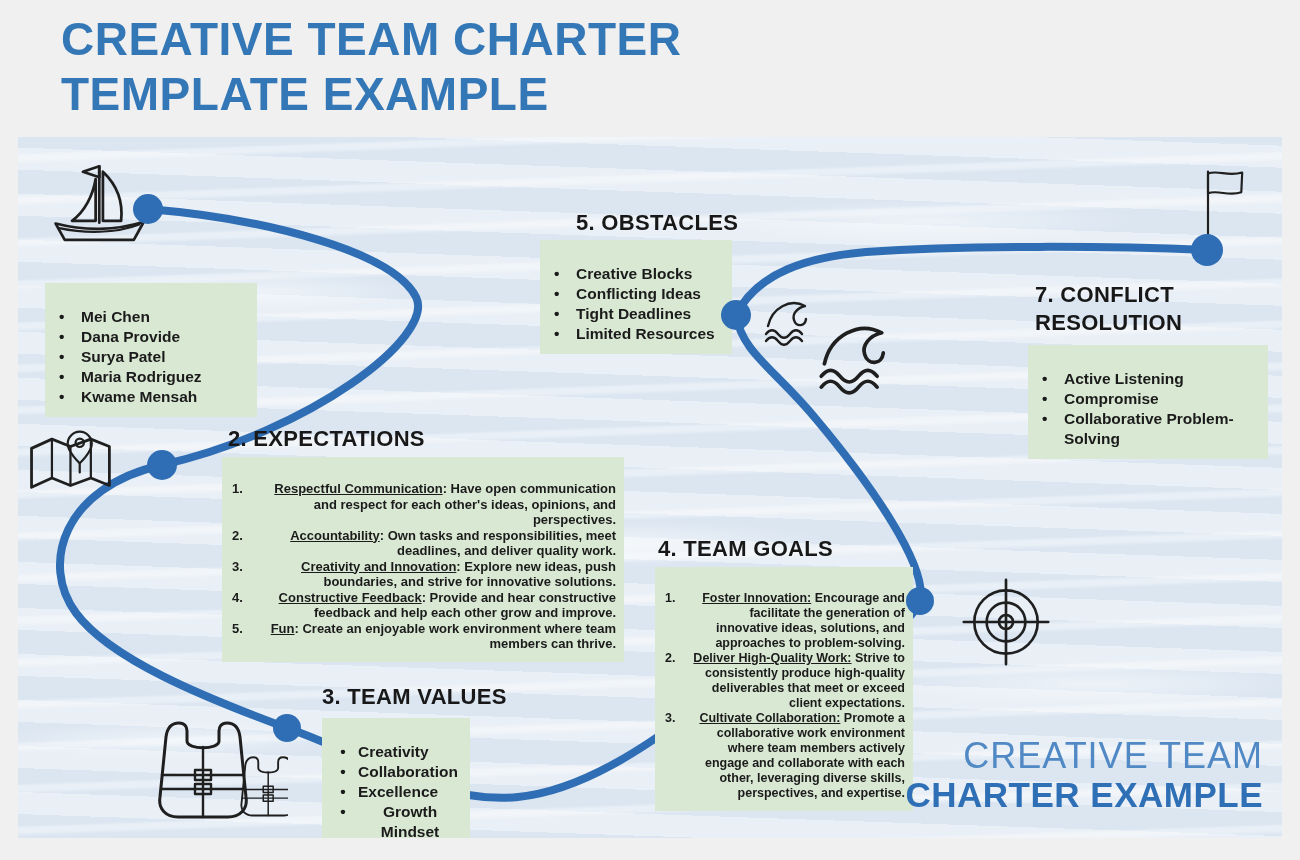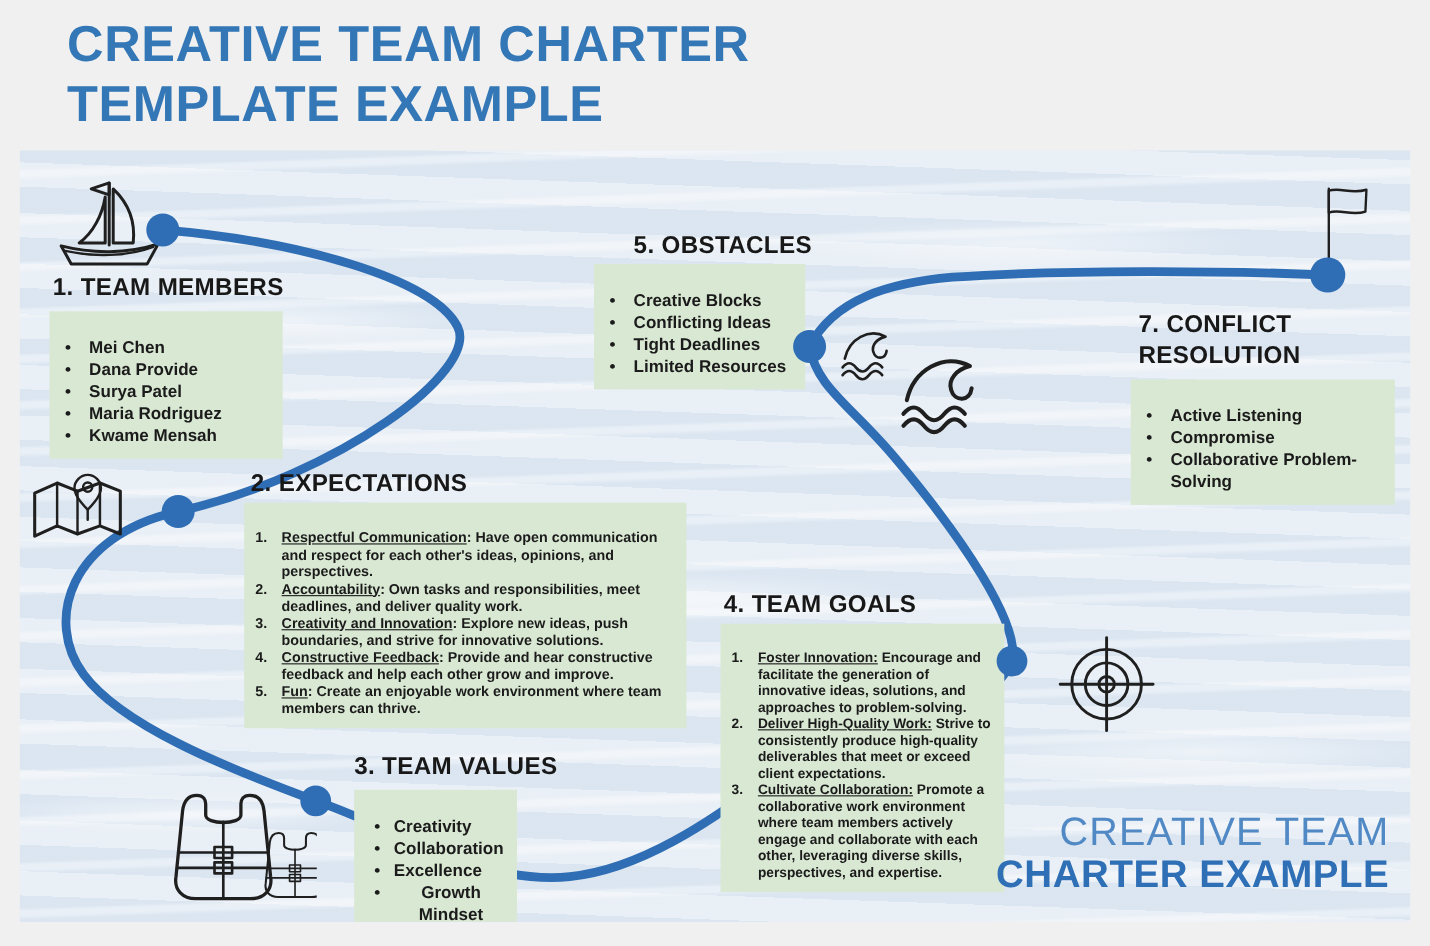--- a/index.html
+++ b/index.html
@@ -26,21 +26,21 @@
   svg.dots-layer { z-index:4; }
 
   .sec-title { position:absolute; z-index:3; color:#181818; font-weight:bold; font-size:22px; line-height:28px; letter-spacing:.3px; }
 
   .note-box { position:absolute; z-index:2; background:#d9e8d3; color:#1b1b1b; padding:24px 8px 10px 6px; }
   .note-box ul { list-style:none; }
   .bullets li { display:flex; font-weight:bold; font-size:15.5px; line-height:20px; }
   .bullets li::before { content:"\2022"; flex:none; width:14px; margin-left:8px; margin-right:8px; }
   .numlist li { display:flex; font-weight:bold; }
   .numlist .num { flex:none; width:28px; padding-left:4px; }
-  .numlist .body { flex:1; }
+  .numlist .body { flex:1;text-align:right; }
   .lead { text-decoration:underline; }
   .numlist-sm li { font-size:13px; line-height:15.5px; }
   .numlist-xs li { font-size:12.5px; line-height:15px; }
 
   .icon { position:absolute; z-index:2; }
   .icon svg { display:block; }
   .ink { stroke:#1f1f1f; fill:none; stroke-width:3; stroke-linecap:round; stroke-linejoin:round; }
   .ink-thin { stroke:#1f1f1f; fill:none; stroke-width:2.4; stroke-linecap:round; stroke-linejoin:round; }
 
   .brand { position:absolute; z-index:2; right:19px; top:600px; text-align:right; }
@@ -67,21 +67,20 @@
                C 92 522 185 560 269 591
                C 345 617 420 668 500 660
                C 560 654 625 615 700 555
                C 790 478 875 525 902 464
                C 910 430 855 350 798 282
                C 758 233 724 216 718 178
                C 740 135 790 120 848 115
                C 950 108 1095 109 1189 113" fill="none" stroke="#2f6eb4" stroke-width="8" stroke-linecap="round"></path>
     </svg>
 
-    <div class="sec-title" style="left:30px; top:110px;">1. TEAM MEMBERS</div>
     <div class="note-box" style="left:27px; top:146px; width:212px;">
       <ul class="bullets">
         <li>
             <span>Mei Chen</span>
           </li>
         <li>
             <span>Dana Provide</span>
           </li>
         <li>
             <span>Surya Patel</span>

